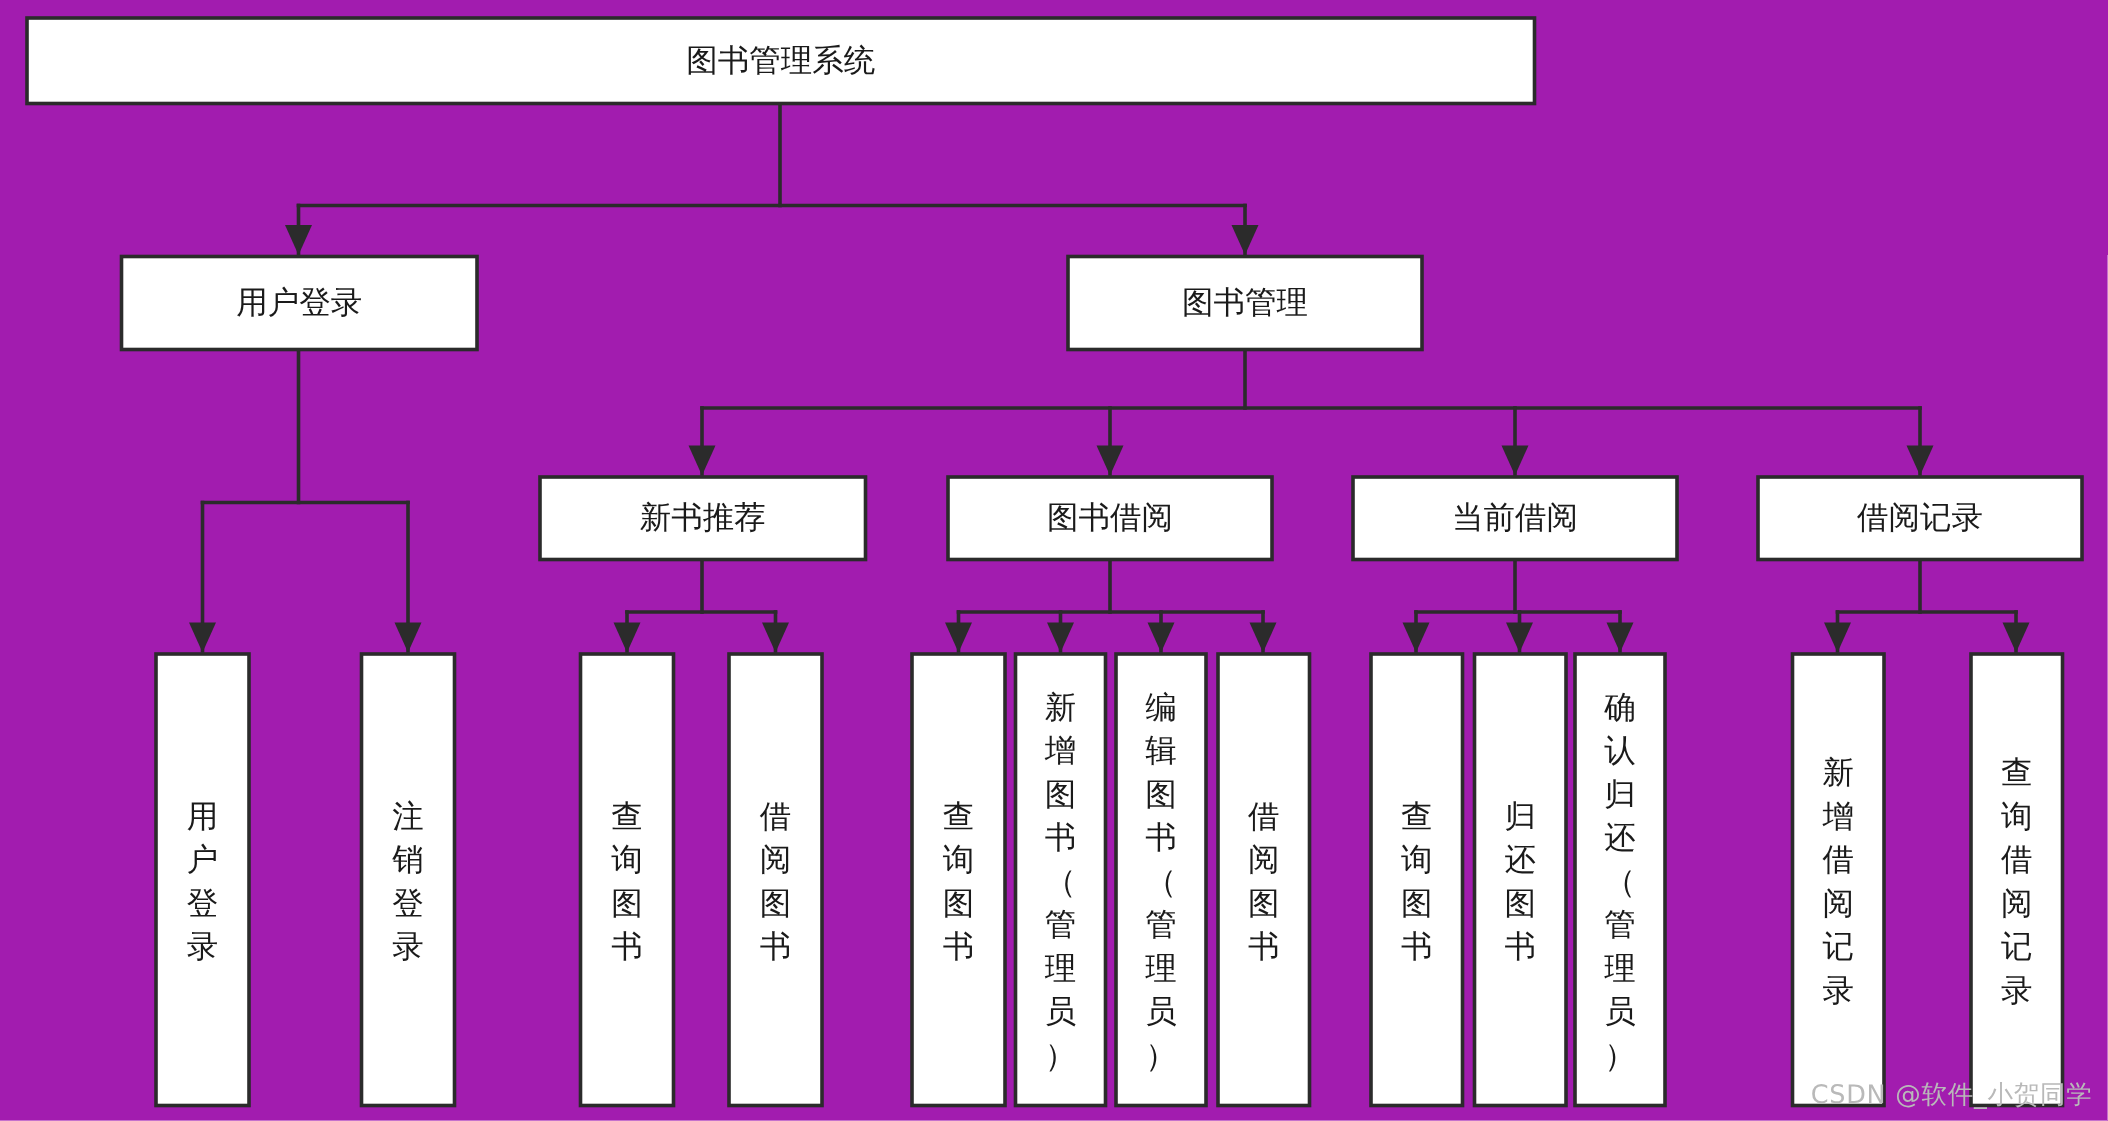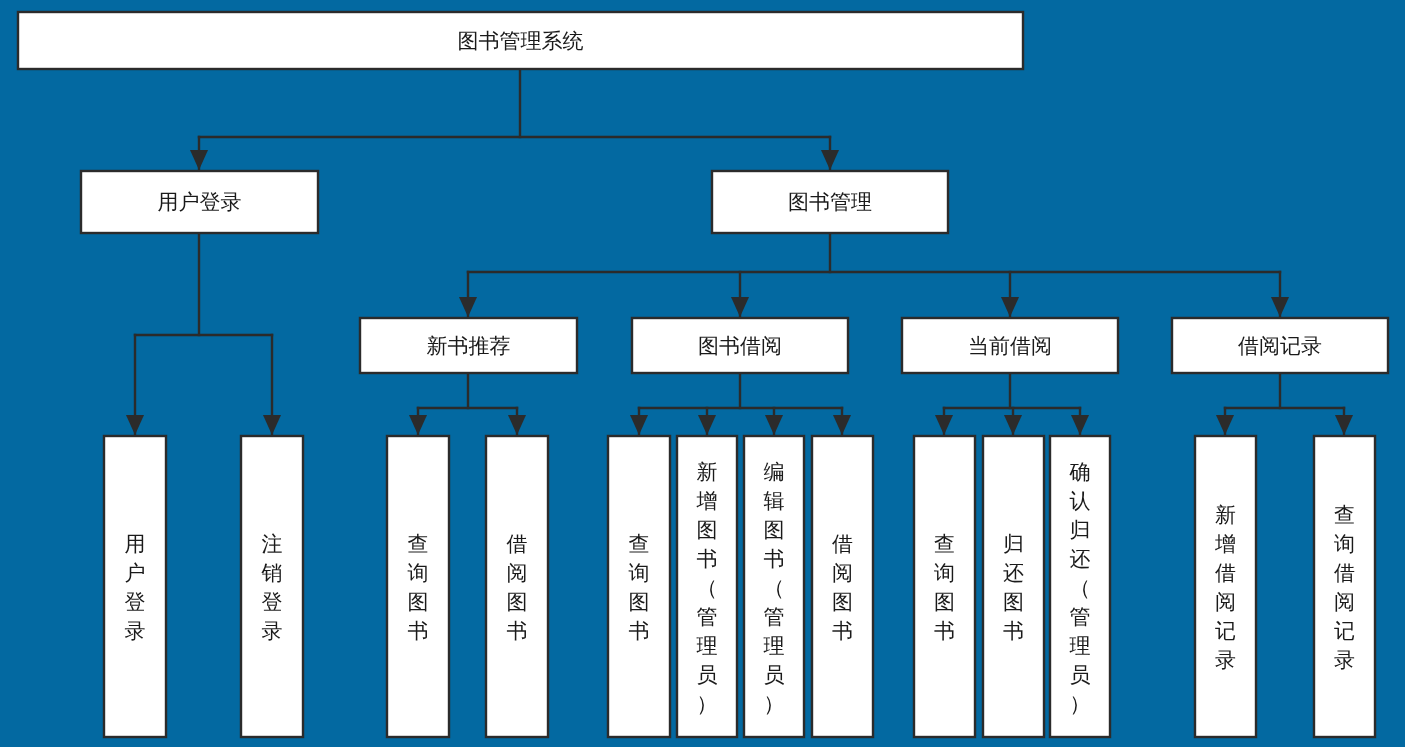--- a/index.html
+++ b/index.html
@@ -11,21 +11,21 @@
   body {
     width: 1405px;
     height: 747px;
     overflow: hidden;
     font-family: "DejaVu Sans", "Liberation Sans", sans-serif;
   }
   #diagram-root {
     position: relative;
     width: 1405px;
     height: 747px;
-    background: #0369a1;
+    background: #a21caf;
   }
   svg#flow-svg {
     position: absolute;
     left: 0;
     top: 0;
     width: 1405px;
     height: 747px;
     display: block;
   }
   .node-box {
@@ -204,14 +204,15 @@
           <rect x="1195" y="436" width="61" height="301" class="node-box"></rect>
           <text x="1225.5" class="node-label-vertical"><tspan x="1225.5" y="522.12">新</tspan><tspan x="1225.5" y="551.12">增</tspan><tspan x="1225.5" y="580.12">借</tspan><tspan x="1225.5" y="609.12">阅</tspan><tspan x="1225.5" y="638.12">记</tspan><tspan x="1225.5" y="667.12">录</tspan></text>
         </g>
         <g>
           <rect x="1314" y="436" width="61" height="301" class="node-box"></rect>
           <text x="1344.5" class="node-label-vertical"><tspan x="1344.5" y="522.12">查</tspan><tspan x="1344.5" y="551.12">询</tspan><tspan x="1344.5" y="580.12">借</tspan><tspan x="1344.5" y="609.12">阅</tspan><tspan x="1344.5" y="638.12">记</tspan><tspan x="1344.5" y="667.12">录</tspan></text>
         </g>
       </g>
   </svg>
 
+  <div class="watermark">CSDN @软件_小贺同学</div>
 
 </div>
 
 </body></html>

